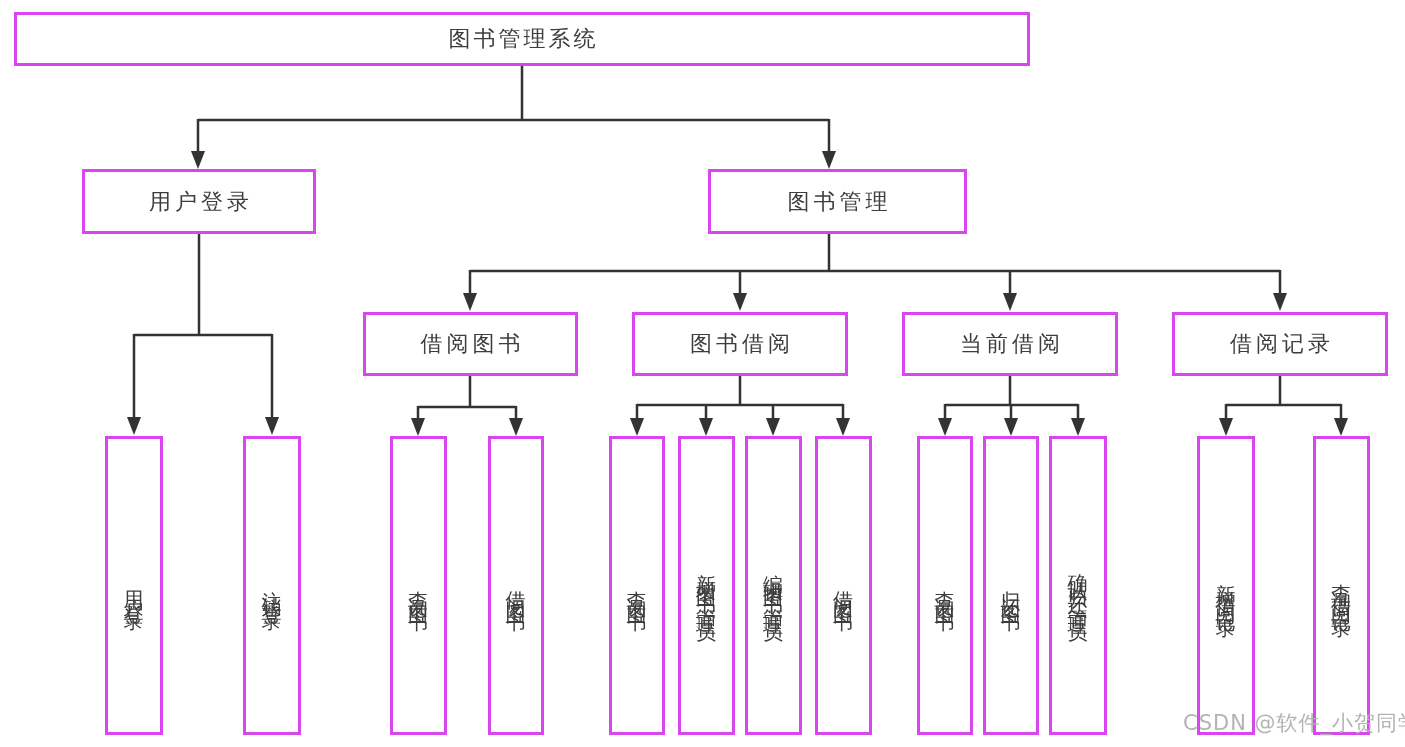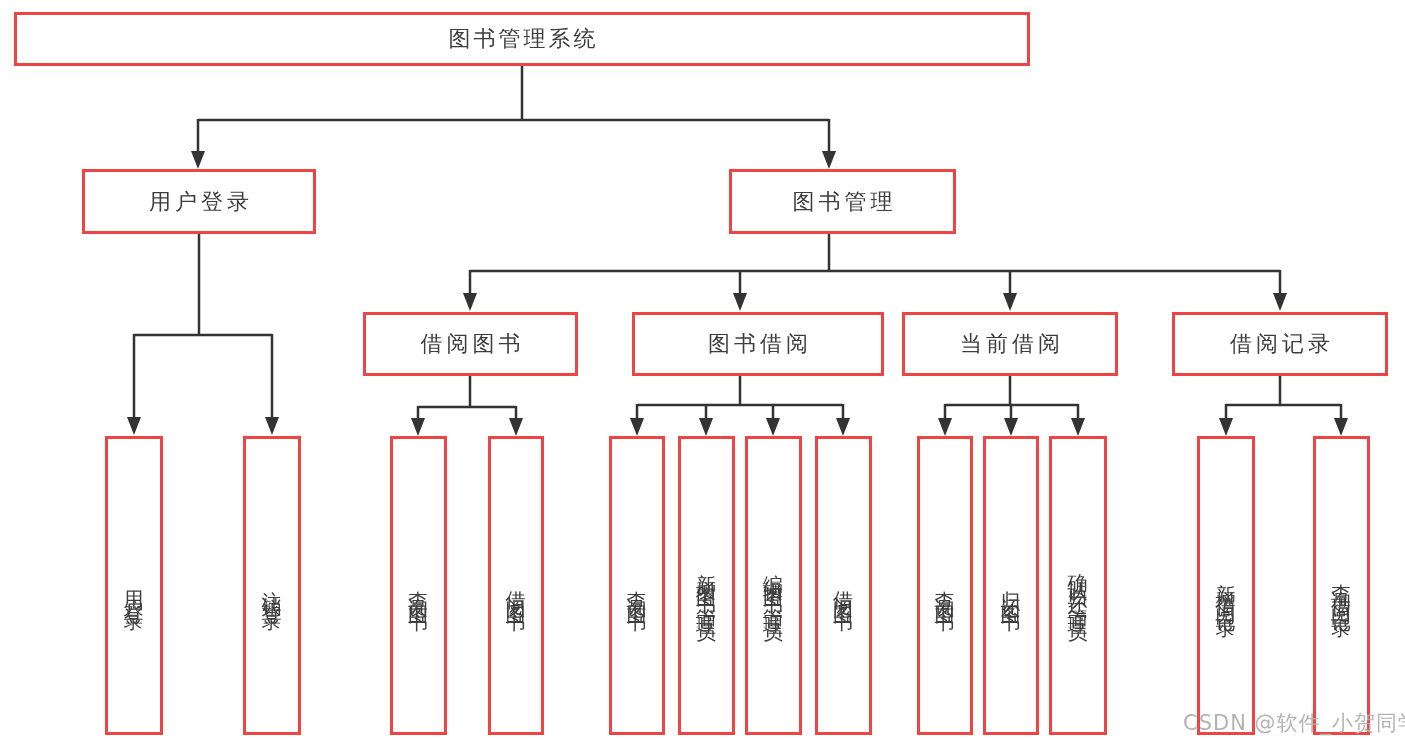--- a/index.html
+++ b/index.html
@@ -3,21 +3,21 @@
 <meta charset="utf-8">
 <style>
   html,body{margin:0;padding:0;background:#ffffff;}
   .stage{
     position:relative;width:1405px;height:747px;background:#ffffff;
     font-family:"DejaVu Sans","Liberation Sans",sans-serif;overflow:hidden;
   }
   .connectors{position:absolute;left:0;top:0;width:1405px;height:747px;}
   .box{
     position:absolute;box-sizing:border-box;background:#ffffff;
-    border:3px solid #ef4444;color:#3d3d3d;
+    border:3px solid #d946ef;color:#3d3d3d;
     display:flex;align-items:center;justify-content:center;
   }
   .h-label{font-size:22px;letter-spacing:4px;padding-left:4px;white-space:nowrap;}
   .root-label{font-size:22px;letter-spacing:3px;padding-left:3px;}
   .leaf .v-label{
     writing-mode:vertical-rl;text-orientation:mixed;
     font-size:20px;letter-spacing:7px;padding-top:7px;line-height:1;
     white-space:nowrap;
   }
   .watermark{
@@ -73,28 +73,28 @@
     </g>
   </svg>
 
   <div class="box" style="left:14px;top:12px;width:1016px;height:54px;">
     <span class="root-label">图书管理系统</span>
   </div>
 
   <div class="box" style="left:82px;top:169px;width:234px;height:65px;">
     <span class="h-label">用户登录</span>
   </div>
-  <div class="box" style="left:729px;top:169px;width:227px;height:65px;justify-content:center;">
+  <div class="box" style="left:708px;top:169px;width:259px;height:65px;justify-content:center;">
     <span class="h-label">图书管理</span>
   </div>
 
   <div class="box" style="left:363px;top:312px;width:215px;height:64px;">
     <span class="h-label">借阅图书</span>
   </div>
-  <div class="box" style="left:632px;top:312px;width:252px;height:64px;">
+  <div class="box" style="left:632px;top:312px;width:216px;height:64px;">
     <span class="h-label">图书借阅</span>
   </div>
   <div class="box" style="left:902px;top:312px;width:216px;height:64px;">
     <span class="h-label">当前借阅</span>
   </div>
   <div class="box" style="left:1172px;top:312px;width:216px;height:64px;">
     <span class="h-label">借阅记录</span>
   </div>
 
   <div class="box leaf" style="left:105px;top:436px;width:58px;height:299px;">

